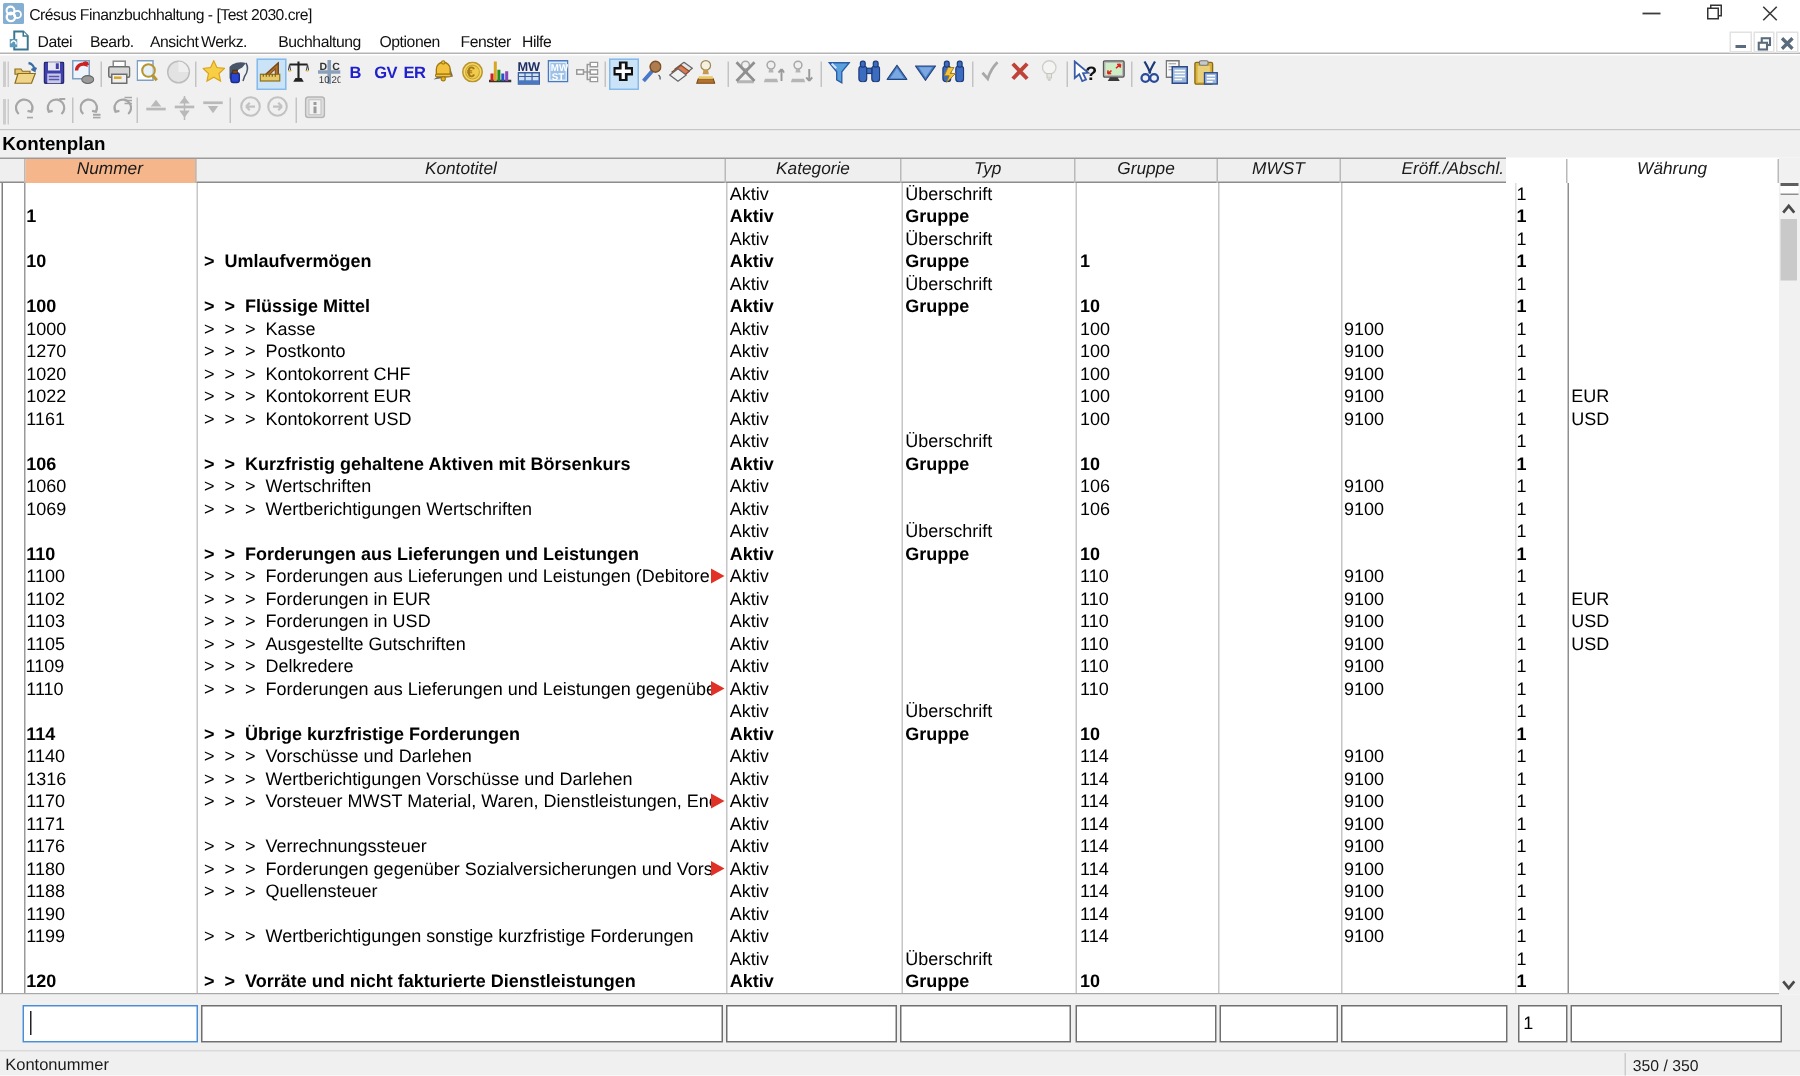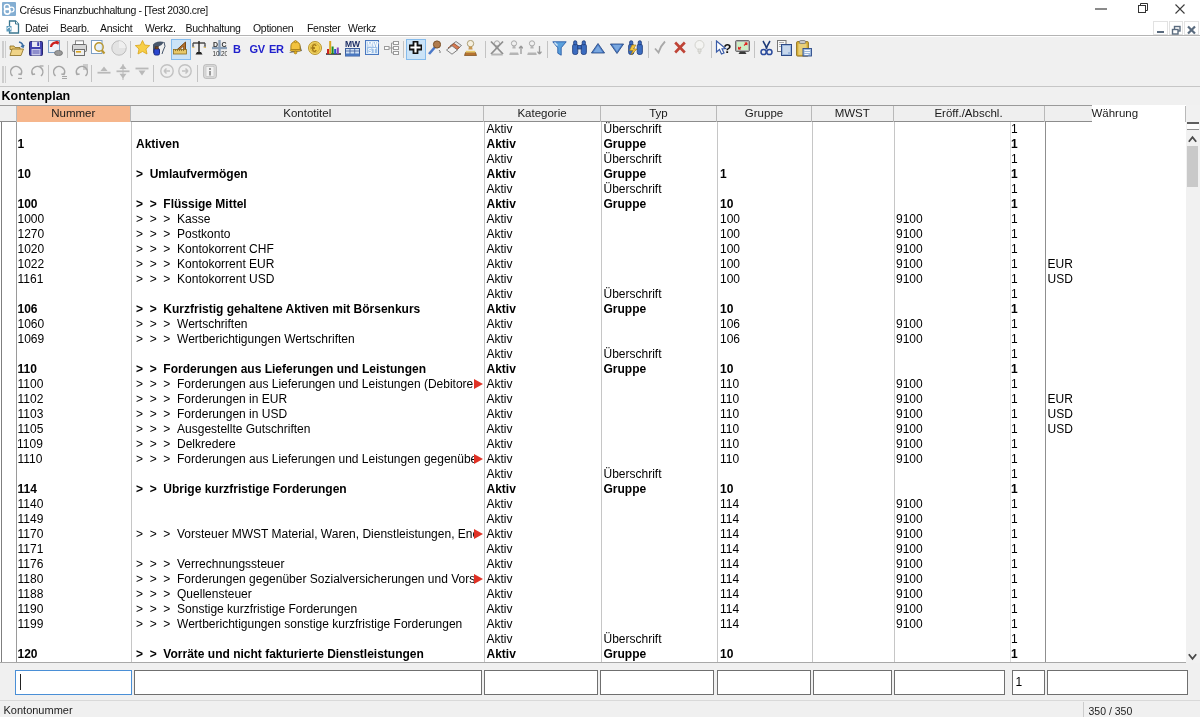--- a/index.html
+++ b/index.html
@@ -7,21 +7,21 @@
 .abs { position:absolute; }
 #titlebar { position:absolute; left:0; top:0; width:1200px; height:18px; background:#fff; }
 #title-ic { position:absolute; left:2px; top:2px; width:14px; height:14px; }
 #title-tx { position:absolute; left:19.5px; top:4px; font-size:10.5px; letter-spacing:-0.35px; color:#101010; }
 #menubar { position:absolute; left:0; top:18px; width:1200px; height:18px; background:#fff; border-bottom:1px solid #b4b4b4; }
 .mi { position:absolute; top:4px; font-size:10.5px; letter-spacing:-0.3px; color:#101010; }
 #tb1 { position:absolute; left:0; top:37px; width:1200px; height:25px; background:#f0f0f0; }
 #tb2 { position:absolute; left:0; top:62px; width:1200px; height:25px; background:#f0f0f0; border-bottom:1px solid #c6c6c6; }
 #kbar { position:absolute; left:0; top:87px; width:1200px; height:18px; background:#f0f0f0; }
 #kbar span { position:absolute; left:1.5px; top:2px; font-size:12.5px; font-weight:bold; color:#000; }
-#thead { position:absolute; left:0; top:105px; width:1092px; height:17px; background:#efefef; border-top:1px solid #9a9a9a; border-bottom:1px solid #8c8c8c; }
+#thead { position:absolute; left:0; top:105px; width:1004px; height:17px; background:#efefef; border-top:1px solid #9a9a9a; border-bottom:1px solid #8c8c8c;font-style:italic; }
 .hc { position:absolute; top:0; height:15.5px; font-size:11.5px; color:#1a1a1a; text-align:center; line-height:14px; border-right:1px solid #b9b9b9; }
 .hc.orange { background:#f6b68c; }
 #data { position:absolute; left:0; top:122px; width:1186px; height:541px; background:#fff; overflow:hidden; border-bottom:1px solid #a8a8a8; }
 .vl { position:absolute; top:-18px; bottom:0; width:1px; }
 .row { position:absolute; left:0; width:1186px; height:15px; }
 .c { position:absolute; top:1px; font-size:12px; line-height:13px; color:#000; white-space:nowrap; }
 .bold { font-weight:bold; }
 .redarr { position:absolute; width:0; height:0; border-top:5.5px solid transparent; border-bottom:5.5px solid transparent; border-left:9px solid #e03226; }
 #sbar { position:absolute; left:1186px; top:105px; width:14px; height:558px; background:#f1f1f1; }
 #sb-split { position:absolute; left:1186.5px; top:121.5px; width:12px; height:8.5px; background:#fdfdfd; border-top:2px solid #5e5e5e; border-bottom:1px solid #8f8f8f; }
@@ -66,25 +66,25 @@
 <div id="menubar">
  <svg class="abs" style="left:5.5px;top:2px;width:14px;height:14px" viewBox="0 0 14 14">
       <path d="M3.5 1 h6 l3 3 v9 h-9 z" fill="#fdfdfd" stroke="#3a768f" stroke-width="1.3"></path>
       <path d="M9.5 1 v3 h3" fill="#fff" stroke="#3a768f" stroke-width="1"></path>
       <rect x="0.5" y="6" width="5" height="5.5" fill="#5d9bbd"></rect>
       <path d="M1.5 8.8 a1.6 1.6 0 1 1 3 .8" fill="none" stroke="#fff" stroke-width="1"></path>
     </svg>
  <span class="mi" style="left:25px">Datei</span>
  <span class="mi" style="left:60px">Bearb.</span>
  <span class="mi" style="left:100px">Ansicht</span>
- <span class="mi" style="left:145px">Werkz.</span>
+ <span class="mi" style="left:134px">Werkz.</span>
  <span class="mi" style="left:185.5px">Buchhaltung</span>
  <span class="mi" style="left:253px">Optionen</span>
  <span class="mi" style="left:307px">Fenster</span>
- <span class="mi" style="left:348px">Werkz</span>
+ <span class="mi" style="left:348px">Hilfe</span>
  <div class="mdibtn" style="left:1153px"><svg width="13" height="12" viewBox="0 0 13 12">
         <line x1="3" y1="8" x2="10" y2="8" stroke="#5a6b7e" stroke-width="2"></line>
       </svg></div>
  <div class="mdibtn" style="left:1168.5px"><svg width="13" height="12" viewBox="0 0 13 12">
         <rect x="4.5" y="2.5" width="5.5" height="4.5" fill="none" stroke="#5a6b7e" stroke-width="1.4"></rect>
         <rect x="2.5" y="5.5" width="5.5" height="4.5" fill="#fff" stroke="#5a6b7e" stroke-width="1.4"></rect>
       </svg></div>
  <div class="mdibtn" style="left:1184px"><svg width="13" height="12" viewBox="0 0 13 12">
         <path d="M3 2.5 L10 9.5 M10 2.5 L3 9.5" stroke="#5a6b7e" stroke-width="2.2"></path>
       </svg></div>
@@ -393,21 +393,20 @@
 <div class="vl" style="left:1009.5px;background:#dcdcdc"></div>
 <div class="vl" style="left:1045px;background:#8f8f8f"></div>
 <div class="vl" style="left:1185.5px;background:#8f8f8f"></div>
 <div class="row" style="top:0px">
       <div class="c" style="left:486.5px;width:112px">Aktiv</div>
       <div class="c" style="left:603.5px;width:112px">Überschrift</div>
       <div class="c" style="left:1011px;width:32px">1</div>
     </div>
 <div class="row" style="top:15px">
       <div class="c bold" style="left:17.5px;width:110px">1</div>
-      <div class="c bold" style="left:136px;width:347px;overflow:hidden;white-space:nowrap">Aktiven</div>
       <div class="c bold" style="left:486.5px;width:112px">Aktiv</div>
       <div class="c bold" style="left:603.5px;width:112px">Gruppe</div>
       <div class="c bold" style="left:1011px;width:32px">1</div>
     </div>
 <div class="row" style="top:30px">
       <div class="c" style="left:486.5px;width:112px">Aktiv</div>
       <div class="c" style="left:603.5px;width:112px">Überschrift</div>
       <div class="c" style="left:1011px;width:32px">1</div>
     </div>
 <div class="row" style="top:45px">
@@ -576,27 +575,29 @@
 <div class="row" style="top:360px">
       <div class="c bold" style="left:17.5px;width:110px">114</div>
       <div class="c bold" style="left:136px;width:347px;overflow:hidden;white-space:nowrap">&gt;&nbsp;&nbsp;&gt;&nbsp;&nbsp;Übrige kurzfristige Forderungen</div>
       <div class="c bold" style="left:486.5px;width:112px">Aktiv</div>
       <div class="c bold" style="left:603.5px;width:112px">Gruppe</div>
       <div class="c bold" style="left:720px;width:90px">10</div>
       <div class="c bold" style="left:1011px;width:32px">1</div>
     </div>
 <div class="row" style="top:375px">
       <div class="c" style="left:17.5px;width:110px">1140</div>
+      <div class="c" style="left:136px;width:347px;overflow:hidden;white-space:nowrap">&gt;&nbsp;&nbsp;&gt;&nbsp;&nbsp;&gt;&nbsp;&nbsp;Vorschüsse und Darlehen</div>
       <div class="c" style="left:486.5px;width:112px">Aktiv</div>
       <div class="c" style="left:720px;width:90px">114</div>
       <div class="c" style="left:896px;width:112px">9100</div>
       <div class="c" style="left:1011px;width:32px">1</div>
     </div>
 <div class="row" style="top:390px">
-      <div class="c" style="left:17.5px;width:110px">1149</div>
+      <div class="c" style="left:17.5px;width:110px">1316</div>
+      <div class="c" style="left:136px;width:347px;overflow:hidden;white-space:nowrap">&gt;&nbsp;&nbsp;&gt;&nbsp;&nbsp;&gt;&nbsp;&nbsp;Wertberichtigungen Vorschüsse und Darlehen</div>
       <div class="c" style="left:486.5px;width:112px">Aktiv</div>
       <div class="c" style="left:720px;width:90px">114</div>
       <div class="c" style="left:896px;width:112px">9100</div>
       <div class="c" style="left:1011px;width:32px">1</div>
     </div>
 <div class="row" style="top:405px">
       <div class="c" style="left:17.5px;width:110px">1170</div>
       <div class="c" style="left:136px;width:338px;overflow:hidden;white-space:nowrap">&gt;&nbsp;&nbsp;&gt;&nbsp;&nbsp;&gt;&nbsp;&nbsp;Vorsteuer MWST Material, Waren, Dienstleistungen, Energie</div>
       <div class="redarr" style="left:473.5px;top:2px"></div>
       <div class="c" style="left:486.5px;width:112px">Aktiv</div>
@@ -631,21 +632,20 @@
 <div class="row" style="top:465px">
       <div class="c" style="left:17.5px;width:110px">1188</div>
       <div class="c" style="left:136px;width:347px;overflow:hidden;white-space:nowrap">&gt;&nbsp;&nbsp;&gt;&nbsp;&nbsp;&gt;&nbsp;&nbsp;Quellensteuer</div>
       <div class="c" style="left:486.5px;width:112px">Aktiv</div>
       <div class="c" style="left:720px;width:90px">114</div>
       <div class="c" style="left:896px;width:112px">9100</div>
       <div class="c" style="left:1011px;width:32px">1</div>
     </div>
 <div class="row" style="top:480px">
       <div class="c" style="left:17.5px;width:110px">1190</div>
-      <div class="c" style="left:136px;width:347px;overflow:hidden;white-space:nowrap">&gt;&nbsp;&nbsp;&gt;&nbsp;&nbsp;&gt;&nbsp;&nbsp;Sonstige kurzfristige Forderungen</div>
       <div class="c" style="left:486.5px;width:112px">Aktiv</div>
       <div class="c" style="left:720px;width:90px">114</div>
       <div class="c" style="left:896px;width:112px">9100</div>
       <div class="c" style="left:1011px;width:32px">1</div>
     </div>
 <div class="row" style="top:495px">
       <div class="c" style="left:17.5px;width:110px">1199</div>
       <div class="c" style="left:136px;width:347px;overflow:hidden;white-space:nowrap">&gt;&nbsp;&nbsp;&gt;&nbsp;&nbsp;&gt;&nbsp;&nbsp;Wertberichtigungen sonstige kurzfristige Forderungen</div>
       <div class="c" style="left:486.5px;width:112px">Aktiv</div>
       <div class="c" style="left:720px;width:90px">114</div>

